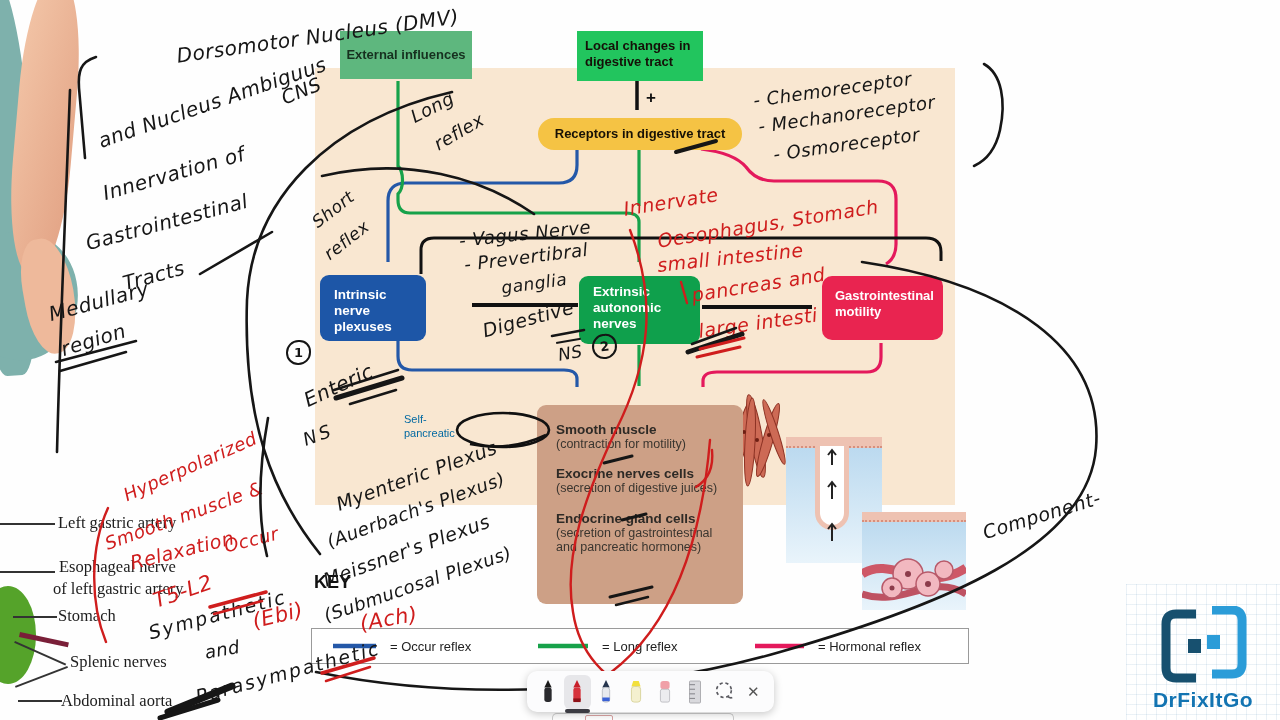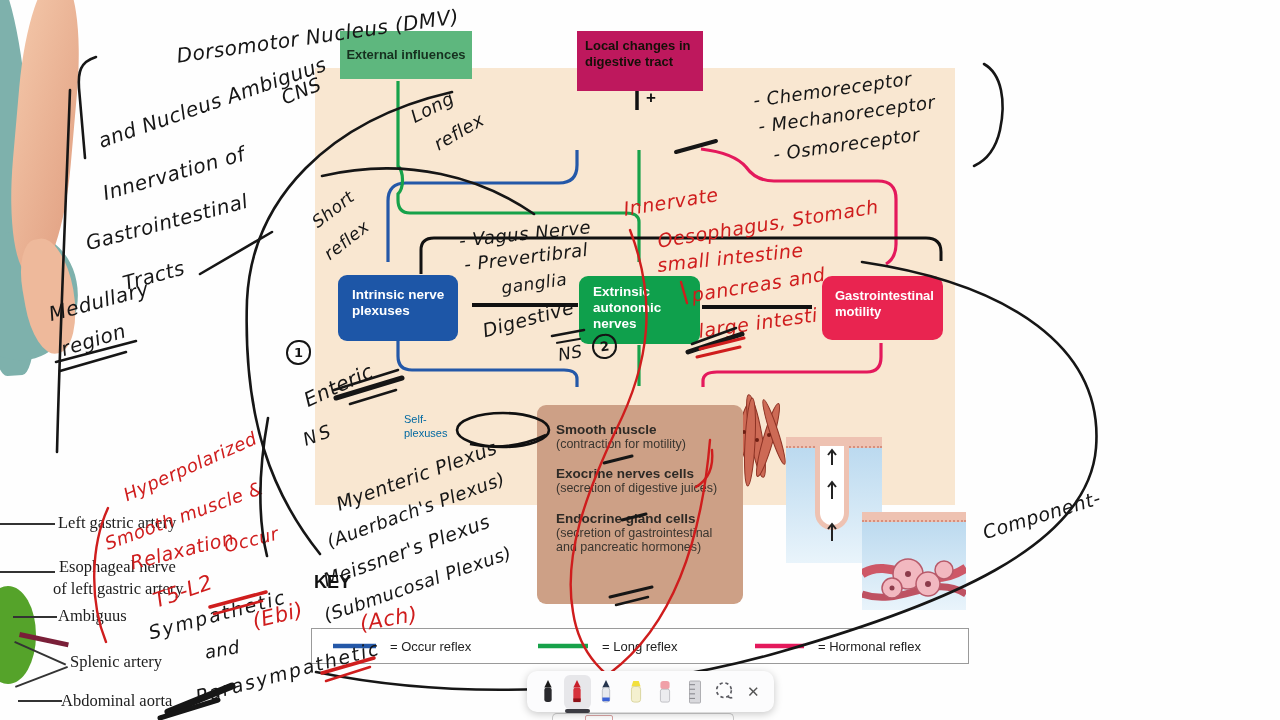--- a/index.html
+++ b/index.html
@@ -4,25 +4,25 @@
 <style>
   html,body{margin:0;padding:0;background:#888;}
   #stage{position:relative;width:1280px;height:720px;background:#fefefe;overflow:hidden;
          font-family:"Liberation Sans",sans-serif;}
   .abs{position:absolute;}
   
   #beige{left:315px;top:68px;width:640px;height:437px;background:#f9e7d1;}
   .fbox{position:absolute;font-weight:bold;font-size:13px;line-height:1.2;z-index:6;}
   #box-external{left:340px;top:31px;width:132px;height:48px;background:#5eb77e;color:#16301f;
     display:flex;align-items:center;justify-content:center;text-align:center;padding:2px;box-sizing:border-box;}
-  #box-local{left:577px;top:31px;width:126px;height:60px;background:#be185d;color:#151008;
+  #box-local{left:577px;top:31px;width:126px;height:50px;background:#22c55e;color:#151008;
     padding:7px 8px;box-sizing:border-box;}
   #box-receptors{left:538px;top:118px;width:204px;height:32px;background:#f5c344;color:#171106;
     border-radius:16px;display:flex;align-items:center;justify-content:center;}
-  #box-intrinsic{left:338px;top:275px;width:120px;height:66px;background:#1d56a7;color:#fff;
+  #box-intrinsic{left:320px;top:275px;width:106px;height:66px;background:#1d56a7;color:#fff;
     border-radius:9px;padding:12px 0 0 14px;box-sizing:border-box;font-size:13.5px;}
   #box-extrinsic{left:579px;top:276px;width:121px;height:68px;background:#0fa04c;color:#fff;
     border-radius:9px;padding:8px 0 0 14px;box-sizing:border-box;font-size:13.5px;}
   #box-hormones{left:822px;top:276px;width:121px;height:64px;background:#e92450;color:#fff;
     border-radius:10px;padding:12px 0 0 13px;box-sizing:border-box;font-size:13px;}
   #box-effectors{left:537px;top:405px;width:206px;height:199px;background:#cda086;border-radius:9px;
     padding:17px 10px 6px 19px;box-sizing:border-box;z-index:4;}
   .eff-item{margin-bottom:15px;}
   .eff-title{font-weight:bold;font-size:13.5px;color:#2e2a26;}
   .eff-sub{font-size:12.5px;color:#3a352f;line-height:1.15;}
@@ -97,22 +97,22 @@
   <div class="leader" style="left:20px;top:632px;width:50px;transform:rotate(12deg);background:#7a1f38;height:5px;"></div>
   <div class="leader" style="left:0px;top:523px;width:55px;"></div>
   <div class="leader" style="left:0px;top:571px;width:55px;"></div>
   <div class="leader" style="left:13px;top:616px;width:44px;"></div>
   <div class="leader" style="left:15px;top:641px;width:56px;transform:rotate(24deg);"></div>
   <div class="leader" style="left:15px;top:686px;width:56px;transform:rotate(-21deg);"></div>
   <div class="leader" style="left:18px;top:700px;width:44px;"></div>
   <div class="anat" style="left:58px;top:513px;">Left gastric artery</div>
   <div class="anat" style="left:59px;top:557px;">Esophageal nerve</div>
   <div class="anat" style="left:53px;top:579px;">of left gastric artery</div>
-  <div class="anat" style="left:58px;top:606px;">Ambiguus</div>
-  <div class="anat" style="left:70px;top:652px;">Splenic artery</div>
+  <div class="anat" style="left:58px;top:606px;">Stomach</div>
+  <div class="anat" style="left:70px;top:652px;">Splenic nerves</div>
   <div class="anat" style="left:61px;top:691px;text-align:center;">Abdominal aorta</div>
 
   <svg class="illus" style="left:720px;top:380px;" width="70" height="118">
     <g stroke="#8e3325" stroke-width="1" fill="#cd6a55">
       <ellipse cx="22" cy="58" rx="6" ry="40" transform="rotate(14 22 58)"></ellipse>
       <ellipse cx="36" cy="56" rx="6" ry="42" transform="rotate(-10 36 56)"></ellipse>
       <ellipse cx="48" cy="60" rx="5" ry="38" transform="rotate(16 48 60)"></ellipse>
       <ellipse cx="30" cy="62" rx="5" ry="44" transform="rotate(3 30 62)"></ellipse>
       <ellipse cx="54" cy="52" rx="4" ry="34" transform="rotate(-18 54 52)"></ellipse>
     </g>
@@ -181,27 +181,28 @@
     <ellipse cx="503" cy="430" rx="46" ry="17" stroke="#111" stroke-width="2.6" fill="none"></ellipse>
     <path d="M470,444 Q510,452 546,435" stroke="#111" stroke-width="2.6" marker-end="url(#m-blk)"></path>
     <path d="M333,646 L376,646" stroke="#2458a8" stroke-width="4.5" marker-end="url(#m-blue)"></path>
     <path d="M538,646 L588,646" stroke="#17a24a" stroke-width="4.5" marker-end="url(#m-green)"></path>
     <path d="M755,646 L804,646" stroke="#e4195c" stroke-width="4.5" marker-end="url(#m-red)"></path>
   </svg>
 
   <div id="box-external" class="fbox">External influences</div>
   <div id="box-local" class="fbox">Local changes in digestive tract</div>
   <div id="plus-sign" class="abs">+</div>
+  <div id="box-receptors" class="fbox">Receptors in digestive tract</div>
   <div id="box-intrinsic" class="fbox">Intrinsic nerve plexuses</div>
   <div id="box-extrinsic" class="fbox">Extrinsic autonomic nerves</div>
   <div id="box-hormones" class="fbox">Gastrointestinal motility</div>
 
   <div id="self-exc" class="abs">
     <span>Self-</span><br>
-    <span>plexuses</span>
+    <span>pancreatic</span>
   </div>
 
   <div id="box-effectors" class="abs">
     <div class="eff-item">
       <div class="eff-title">Smooth muscle</div>
       <div class="eff-sub">(contraction for motility)</div>
     </div>
     <div class="eff-item">
       <div class="eff-title">Exocrine nerves cells</div>
       <div class="eff-sub">(secretion of digestive juices)</div>
@@ -368,14 +369,23 @@
           <circle cx="12" cy="12" r="8" fill="none" stroke="#5a5a60" stroke-width="1.8" stroke-dasharray="3.5,3"></circle>
           <path d="M16,19 q3,2 5,1" stroke="#5a5a60" stroke-width="1.8" fill="none"></path>
         </svg>
     </div>
     <div class="tool" id="tb-close">✕</div>
   </div>
   <div id="toolbar2" class="abs">
       <span></span>
     </div>
 
+  <div id="logo-area" class="abs">
+    <svg width="100" height="80" style="position:absolute;left:28px;top:22px;">
+      <path d="M42,8 H22 Q12,8 12,18 V62 Q12,72 22,72 H42" stroke="#17506f" stroke-width="9" fill="none"></path>
+      <rect x="34" y="33" width="13" height="14" fill="#17506f"></rect>
+      <path d="M58,4 H78 Q88,4 88,14 V58 Q88,68 78,68 H58" stroke="#2b9cd8" stroke-width="9" fill="none"></path>
+      <rect x="53" y="29" width="13" height="14" fill="#2b9cd8"></rect>
+    </svg>
+    <div id="logo-text">DrFixItGo</div>
+  </div>
 
 </div>
 
 </body></html>

